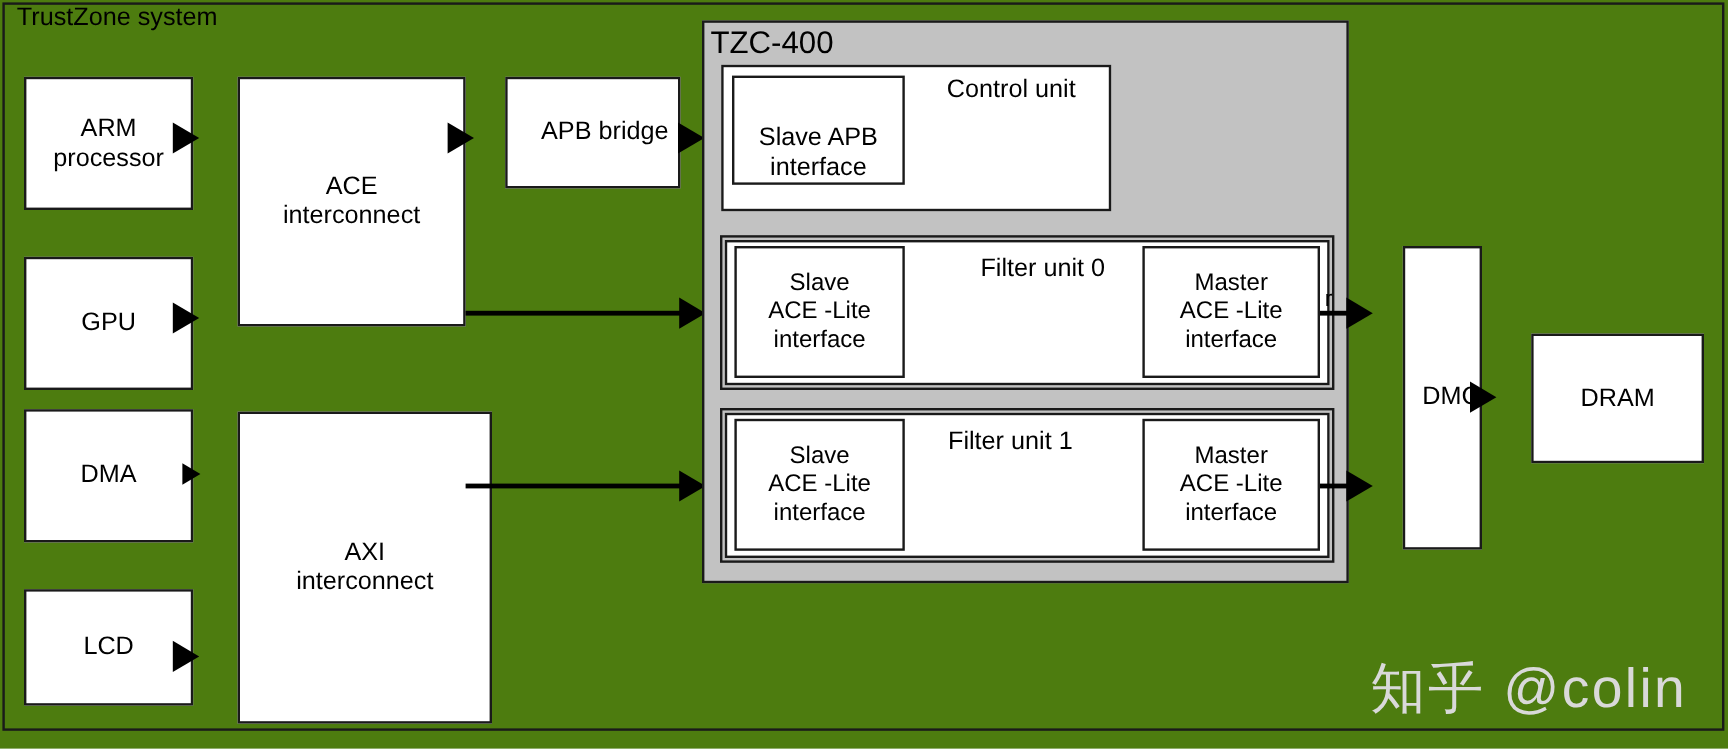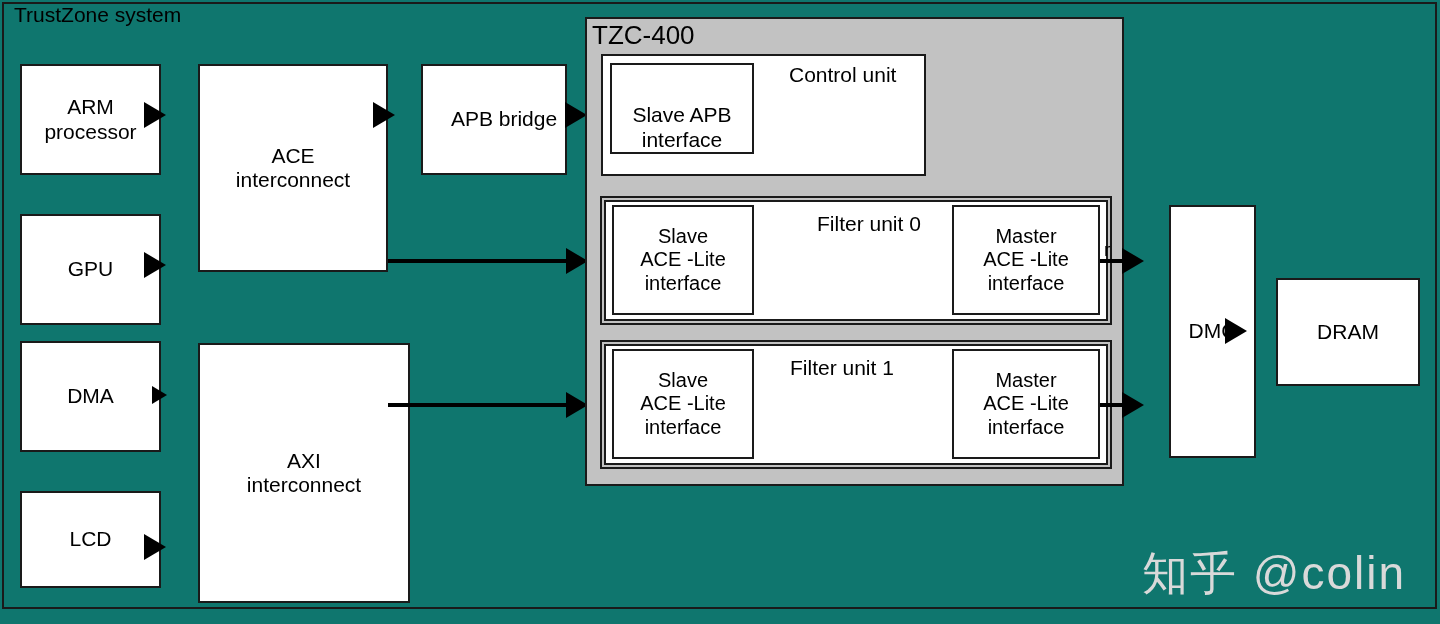--- a/index.html
+++ b/index.html
@@ -9,21 +9,21 @@
     background: #ffffff;
   }
   body {
     font-family: "Liberation Sans", sans-serif;
     color: #000000;
   }
   #canvas {
     position: relative;
     width: 1440px;
     height: 624px;
-    background: #0f766e;
+    background: #4d7c0f;
     overflow: hidden;
   }
   
   .box {
     position: absolute;
     box-sizing: border-box;
     background: #ffffff;
     border: 2px solid #1a1a1a;
     display: flex;
     align-items: center;
@@ -168,21 +168,21 @@
     <span class="lbl">ACE
 interconnect</span>
   </div>
   <div class="arrow-head" style="left:373px; top:102px;"></div>
 
   <div class="box t21" style="left:198px; top:343px; width:212px; height:260px;">
     <span class="lbl">AXI
 interconnect</span>
   </div>
 
-  <div class="box t21" style="left:421px; top:64px;  width:146px; height:111px;padding-left:20px;">
+  <div class="box t21" style="left:421px; top:64px;  width:146px; height:93px;padding-left:20px;">
     <span class="lbl">APB bridge</span>
   </div>
   <div class="arrow-head" style="left:565px; top:102px;"></div>
 
   <div class="arrow-line" style="left:388px; top:259px; width:180px;"></div>
   <div class="arrow-head" style="left:566px; top:248px;"></div>
 
   <div class="arrow-line" style="left:388px; top:403px; width:180px;"></div>
   <div class="arrow-head" style="left:566px; top:392px;"></div>
 
@@ -222,21 +222,21 @@
 interface</span>
   </div>
 
   <div class="stub-line" style="left:1100px; top:259px; width:30px;"></div>
   <div class="arrow-head" style="left:1122px; top:248px;"></div>
   <div class="artifact-r" style="left:1104px; top:240px;">r</div>
 
   <div class="stub-line" style="left:1100px; top:403px; width:30px;"></div>
   <div class="arrow-head" style="left:1122px; top:392px;"></div>
 
-  <div class="box t21" style="left:1169px; top:205px; width:87px; height:253px;">
+  <div class="box t21" style="left:1169px; top:205px; width:66px; height:253px;justify-content:flex-end;">
     <span class="lbl">DMC</span>
   </div>
   <div class="arrow-head" style="left:1225px; top:318px;"></div>
 
   <div class="box t21" style="left:1276px; top:278px; width:144px; height:108px;">
     <span class="lbl">DRAM</span>
   </div>
 
   <div class="watermark">知乎 @colin</div>
 

